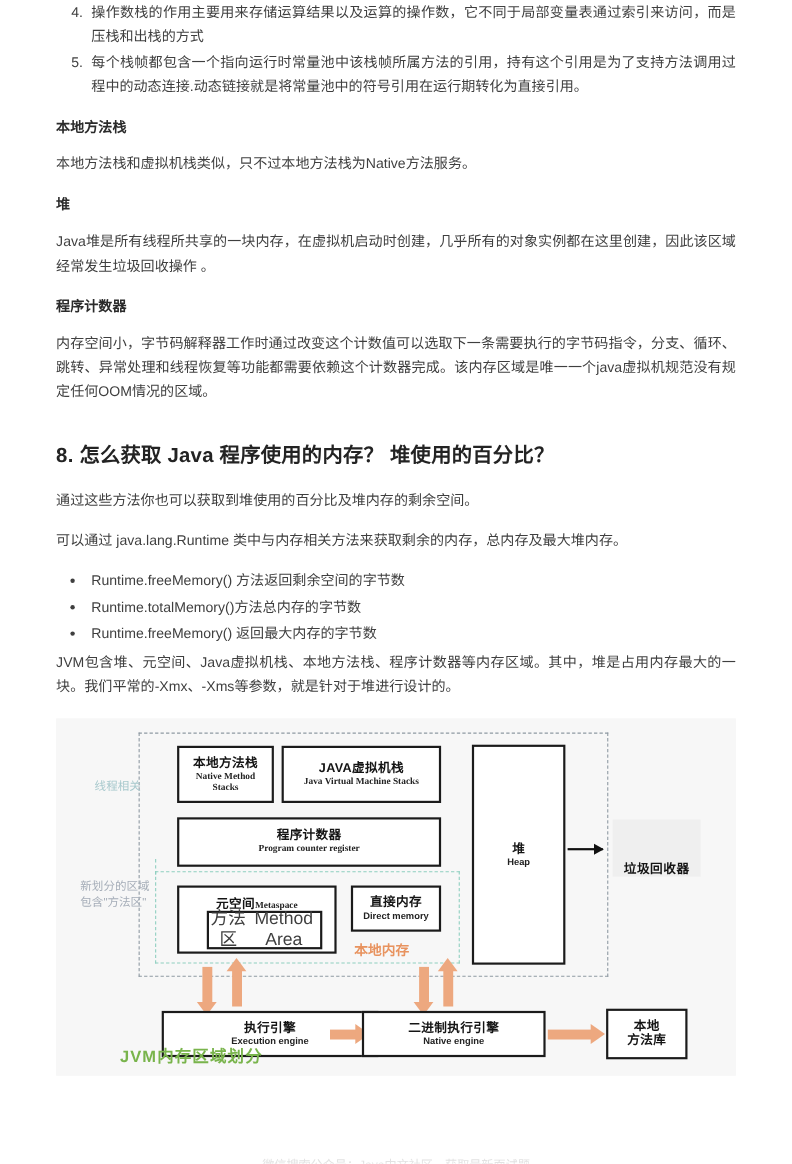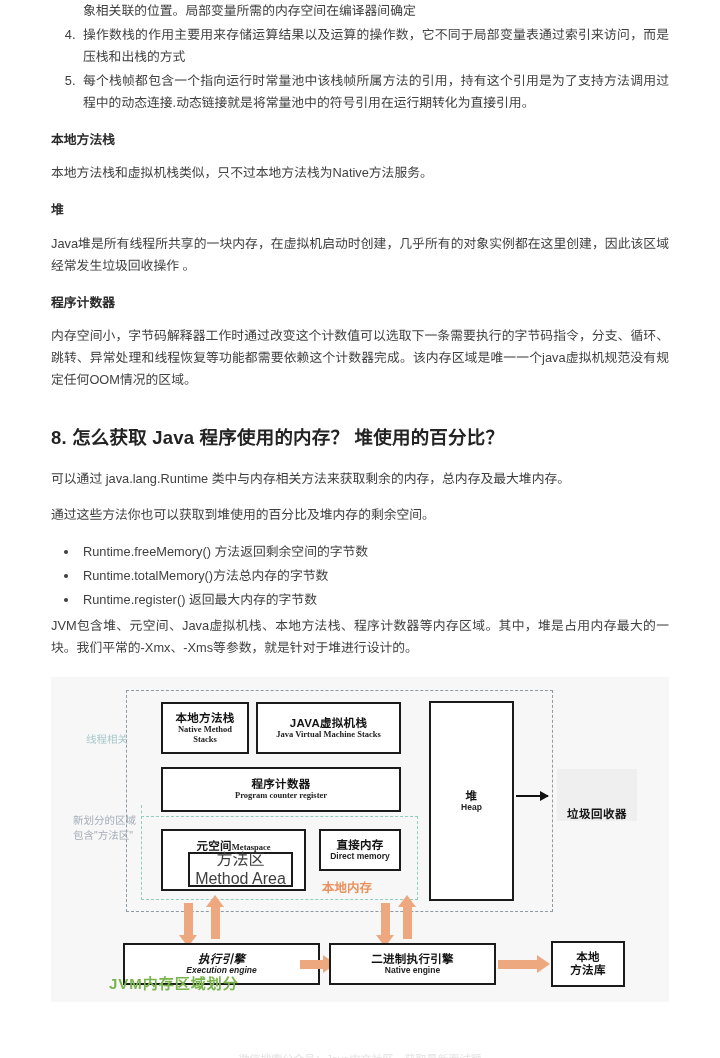--- a/index.html
+++ b/index.html
@@ -128,23 +128,22 @@
     color: #222;
     white-space: nowrap;
   }
 
   .box-nested {
     position: absolute;
     background: #ffffff;
     border: 2px solid #1b1b1b;
     box-sizing: border-box;
     display: flex;
-    flex-direction: column;
+    flex-direction: row;
     align-items: center;
-    justify-content: center;
     text-align: center;
     line-height: 1.15;
   }
 
   .gc-box {
     position: absolute;
     background: #efefef;
     border: none;
     display: flex;
     align-items: flex-end;
@@ -272,60 +271,59 @@
     overflow: hidden;
     height: 12px;
   }
 </style>
 </head>
 <body>
 
 <div class="page">
   <div class="content">
 
-    <div class="cont-line">象相关联的位置。局部变量所需的内存空间在编译器间确定</div>
 
     <ol class="num-list" start="4">
       <li>操作数栈的作用主要用来存储运算结果以及运算的操作数，它不同于局部变量表通过索引来访问，而是压栈和出栈的方式</li>
       <li>每个栈帧都包含一个指向运行时常量池中该栈帧所属方法的引用，持有这个引用是为了支持方法调用过程中的动态连接.动态链接就是将常量池中的符号引用在运行期转化为直接引用。</li>
     </ol>
 
     <h4 class="sub-head">本地方法栈</h4>
     <p class="body-text">本地方法栈和虚拟机栈类似，只不过本地方法栈为Native方法服务。</p>
 
     <h4 class="sub-head">堆</h4>
     <p class="body-text">Java堆是所有线程所共享的一块内存，在虚拟机启动时创建，几乎所有的对象实例都在这里创建，因此该区域经常发生垃圾回收操作 。</p>
 
     <h4 class="sub-head">程序计数器</h4>
     <p class="body-text">内存空间小，字节码解释器工作时通过改变这个计数值可以选取下一条需要执行的字节码指令，分支、循环、跳转、异常处理和线程恢复等功能都需要依赖这个计数器完成。该内存区域是唯一一个java虚拟机规范没有规定任何OOM情况的区域。</p>
 
     <h2 class="q-head">8. 怎么获取 Java 程序使用的内存？ 堆使用的百分比？</h2>
+    <p class="body-text">通过这些方法你也可以获取到堆使用的百分比及堆内存的剩余空间。</p>
     <p class="body-text">可以通过 java.lang.Runtime 类中与内存相关方法来获取剩余的内存，总内存及最大堆内存。</p>
-    <p class="body-text">通过这些方法你也可以获取到堆使用的百分比及堆内存的剩余空间。</p>
     <ul class="bullet-list">
       <li>Runtime.freeMemory() 方法返回剩余空间的字节数</li>
       <li>Runtime.totalMemory()方法总内存的字节数</li>
-      <li>Runtime.register() 返回最大内存的字节数</li>
+      <li>Runtime.freeMemory() 返回最大内存的字节数</li>
     </ul>
 
     <p class="body-text">JVM包含堆、元空间、Java虚拟机栈、本地方法栈、程序计数器等内存区域。其中，堆是占用内存最大的一块。我们平常的-Xmx、-Xms等参数，就是针对于堆进行设计的。</p>
 
     <div class="figure">
       <div class="fig-inner">
 
         <div class="dash-outer" style="left:75px; top:13px; width:427px; height:222px;"></div>
 
         <div class="dash-inner" style="left:90px; top:139px; width:277px; height:84px;"></div>
 
         <div class="dash-vline" style="left:90px; top:128px; height:14px;"></div>
 
         <div class="side-label teal" style="left:35px; top:55px;">
           <span>线程相关</span>
         </div>
-        <div class="side-label gray" style="left:22px; top:136px;">
+        <div class="side-label gray" style="left:22px; top:146px;">
           <span>新划分的区域</span><br>
           <span>包含"方法区"</span>
         </div>
 
         <div class="box" style="left:110px; top:25px; width:88px; height:52px;">
           <span class="cn">本地方法栈</span>
           <span class="en">Native Method</span>
           <span class="en">Stacks</span>
         </div>
 
@@ -366,21 +364,21 @@
         <div class="gc-box" style="left:506px; top:92px; width:80px; height:52px;">
           <span>垃圾回收器</span>
         </div>
 
         <div class="arrow-o-down" style="left:133px; top:226px; height:33px;"></div>
         <div class="arrow-o-up" style="left:160px; top:229px; height:33px;"></div>
 
         <div class="arrow-o-down" style="left:330px; top:226px; height:33px;"></div>
         <div class="arrow-o-up" style="left:352px; top:229px; height:33px;"></div>
 
-        <div class="box" style="left:72px; top:266px; width:197px; height:42px;font-style:italic;">
+        <div class="box" style="left:96px; top:266px; width:197px; height:42px;">
           <span class="cn">执行引擎</span>
           <span class="en-sans">Execution engine</span>
         </div>
 
         <div class="arrow-o-h" style="left:249px; top:283px; width:24px;"></div>
 
         <div class="box" style="left:278px; top:266px; width:167px; height:42px;">
           <span class="cn">二进制执行引擎</span>
           <span class="en-sans">Native engine</span>
         </div>

